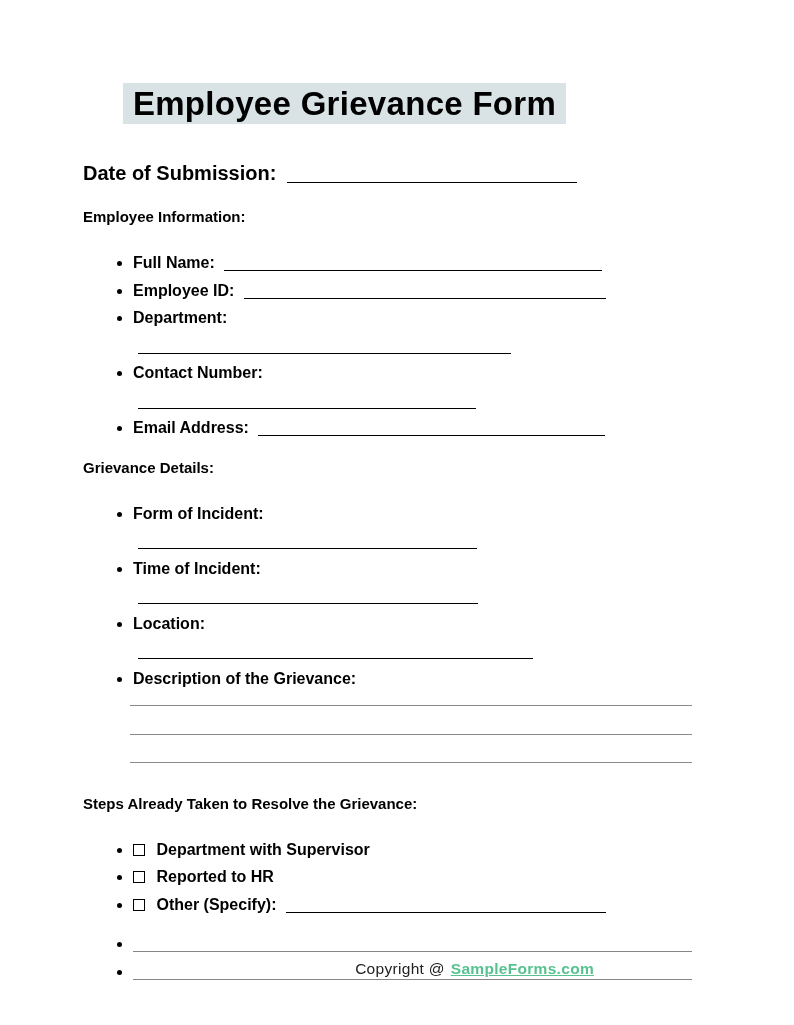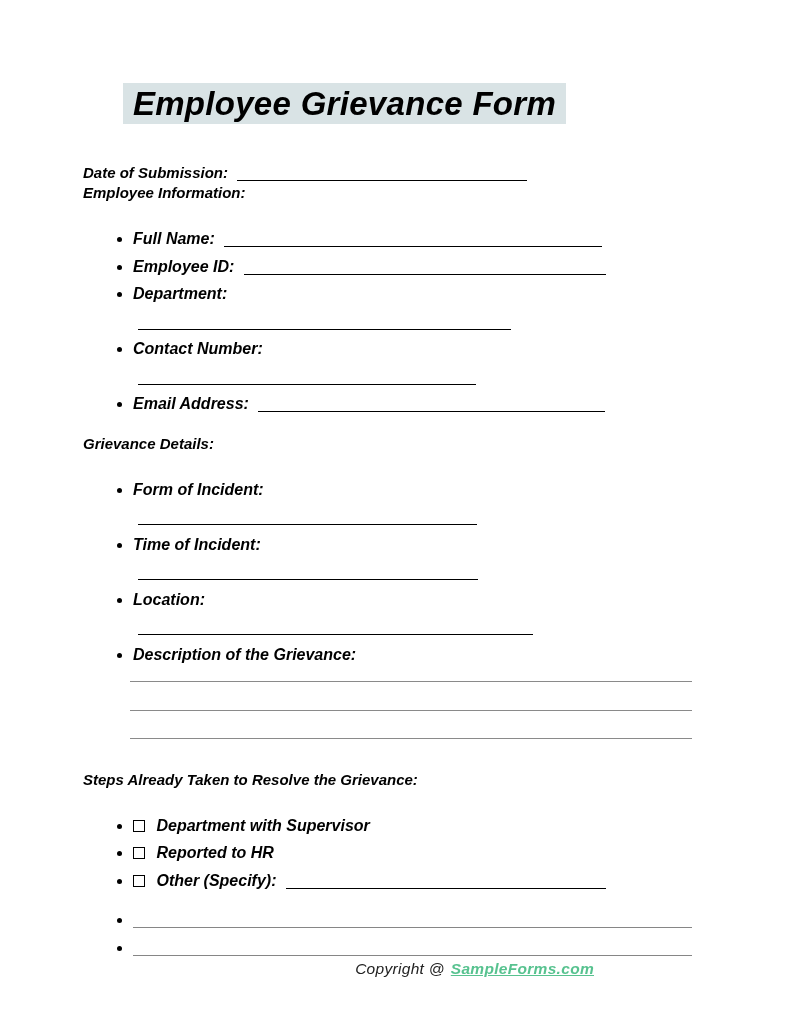--- a/index.html
+++ b/index.html
@@ -1,36 +1,36 @@
 <!DOCTYPE html>
 <html style="--title-highlight: #d9e3e5; --footer-link: #57c28f; --line-gray: #8a8a8a;"><head>
 <meta charset="utf-8">
 <style>
   html,body { margin:0; padding:0; background:#ffffff; }
   body {
     width:794px; height:1025px;
     font-family:"Liberation Sans", sans-serif;
     color:#000;
   }
-  .page { position:relative; width:692px; height:1025px; overflow:hidden; background:#fff;font-style:italic; }
+  .page { position:relative; width:692px; height:1025px; overflow:hidden; background:#fff; }
   .content { padding:0 86px 0 83px; }
 
   .title-wrap { margin:83px 0 0 0; text-align:center; }
   .title {
     display:inline-block;
     background:var(--title-highlight, #d9e3e5);
     font-size:33px; font-weight:bold; line-height:41px;
     padding:0 10px; letter-spacing:0.3px;
   }
 
-  .row  { font-weight:bold; font-size:15px; line-height:20px; }
+  .row  { font-weight:bold; font-size:20px; line-height:20px; }
   .dos  { margin-top:39px; }
 
   .heading { font-weight:bold; font-size:15px; line-height:20px; }
-  .h-emp   { }
+  .h-emp   { margin-top:24px; }
   .h-grv   { margin-top:16px; }
   .h-steps { margin-top:31px; }
   .h-des   { margin-top:19px; }
 
   ul.fields { list-style:disc; margin:22px 0 0 0; padding:0 0 0 50px; }
   ul.fields li { font-weight:bold; font-size:16px; line-height:27.5px; }
 
   .blank {
     display:inline-block; height:3px;
     border-bottom:1.7px solid #000;

